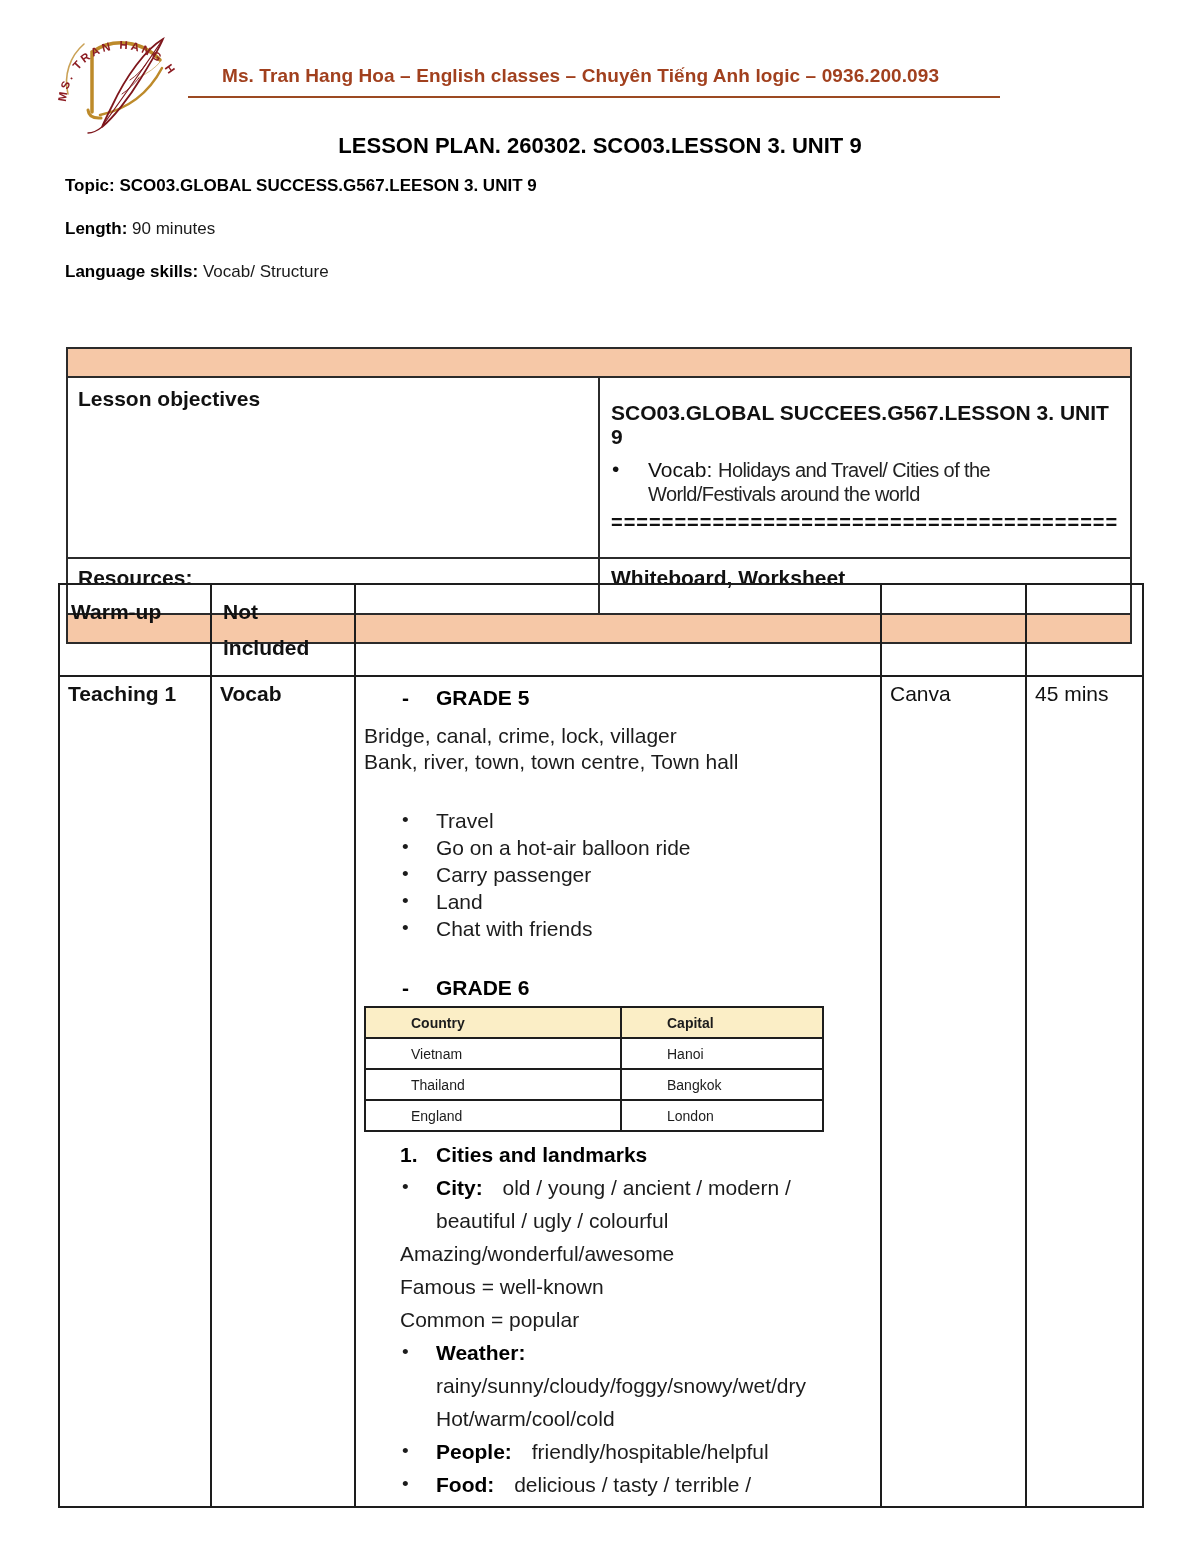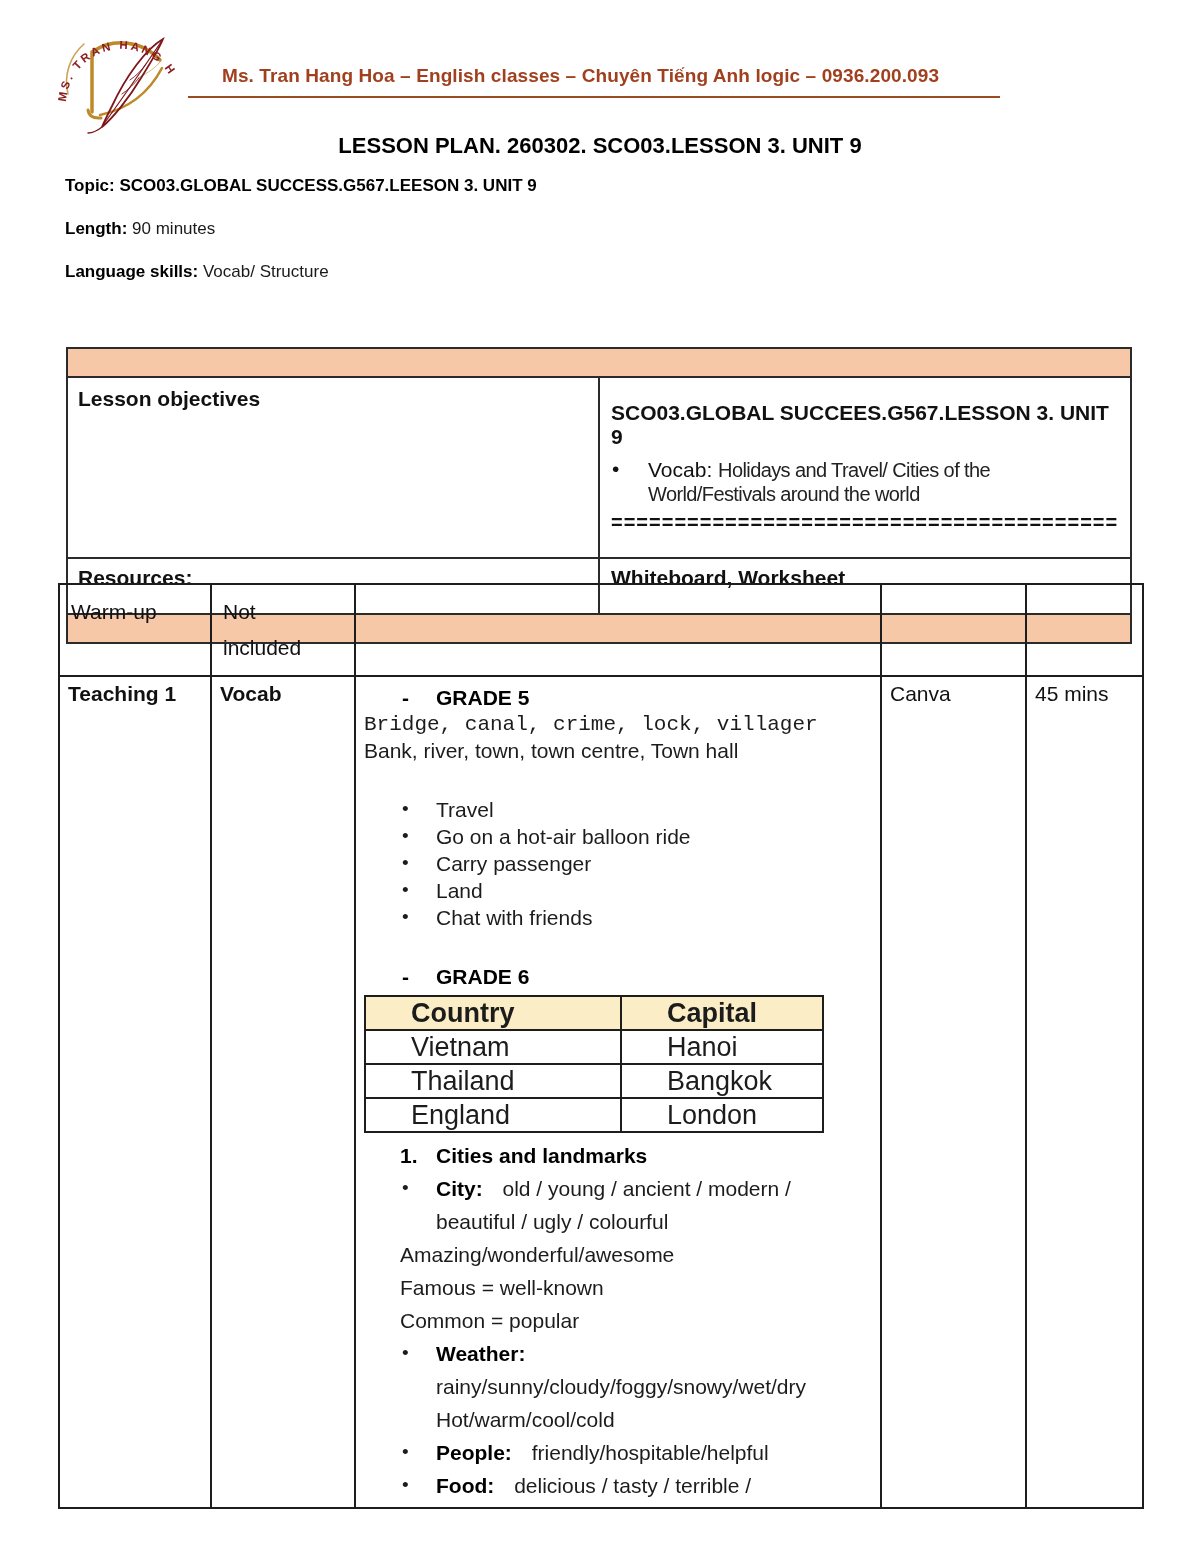--- a/index.html
+++ b/index.html
@@ -34,39 +34,39 @@
   .obj-eq { margin-top:5px; font-weight:bold; letter-spacing:1px; font-size:20px;
             white-space:nowrap; overflow:hidden; }
   .res-row td { height:40px; }
   .res-row .lbl, .res-row .val { font-weight:bold; padding-top:7px; }
   
   .plan-table { position:absolute; left:58px; top:583px; width:1084px; table-layout:fixed; }
   .plan-table > tbody > tr > td, .plan-table > tbody > tr > th {
     border:2px solid #1d1d1d; vertical-align:top; font-size:21px; overflow:hidden;
   }
   .plan-table th { font-weight:bold; text-align:center; vertical-align:middle; height:64px; }
-  .row-warmup td { height:66px; padding:9px 11px; font-weight:normal; line-height:36px; }
+  .row-warmup td { height:66px; padding:9px 11px; font-weight:bold; line-height:36px; }
   .row-warmup .wrapnarrow { max-width:95px; }
   .row-teach td { height:806px; padding:5px 8px; }
   .cell-stage, .cell-activity { font-weight:bold; }
   .cell-plain { font-weight:normal; }
   
   .desc { position:relative; width:100%; height:100%; overflow:hidden; font-size:21px; color:#1c1c1c; }
   .ghead { position:relative; padding-left:72px; line-height:27px; font-weight:bold; color:#000; }
   .ghead .dash { position:absolute; left:38px; top:0; }
   .g5head { margin-top:2px; }
   .g6head { margin-top:32px; }
   .dline { line-height:26px; }
-  .dline.first { margin-top:1px;font-family:Liberation Mono, monospace; }
+  .dline.first { margin-top:12px; }
   .brows { margin-top:32px; }
   .brow { position:relative; padding-left:72px; line-height:27px; }
   .brow .bdot { position:absolute; left:38px; top:-1px; font-size:19px; }
   
   .cap-table { margin-top:5px; width:460px; }
-  .cap-table td { border:2px solid #1d1d1d; height:31px; padding:1px 0 0 45px; font-size:27px; vertical-align:middle; }
+  .cap-table td { border:2px solid #1d1d1d; height:31px; padding:1px 0 0 45px; font-size:14px; vertical-align:middle; }
   .cap-table .caphead td { background:#FBEEC6; font-weight:bold; }
   .cap-c1 { width:256px; }
   
   .vlist { margin-top:6px; }
   .vrow { position:relative; padding-left:72px; line-height:33px; }
   .vrow .vmark { position:absolute; left:36px; top:0; font-weight:bold; }
   .vrow .vdot { position:absolute; left:38px; top:-1px; font-size:19px; }
   .vrow.plain { padding-left:36px; }
   .vrow .blbl { font-weight:bold; color:#000; margin-right:14px;text-align:right; }
   .vrow.bold { font-weight:bold; color:#000; }

